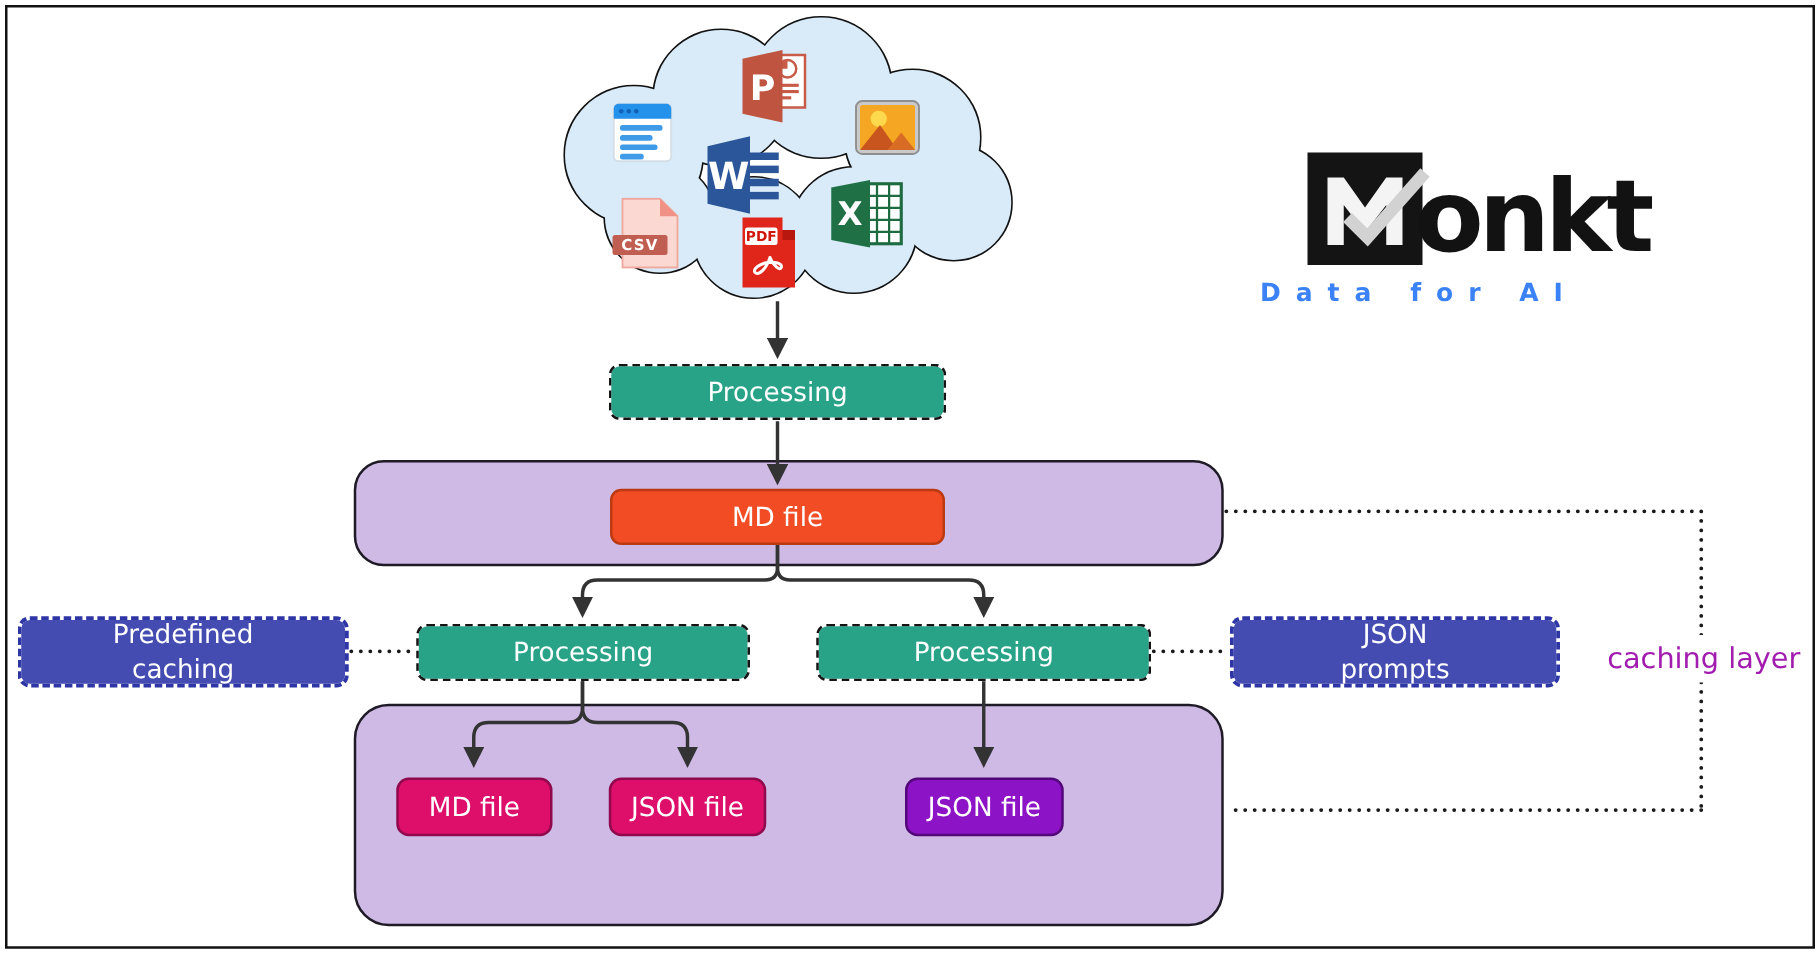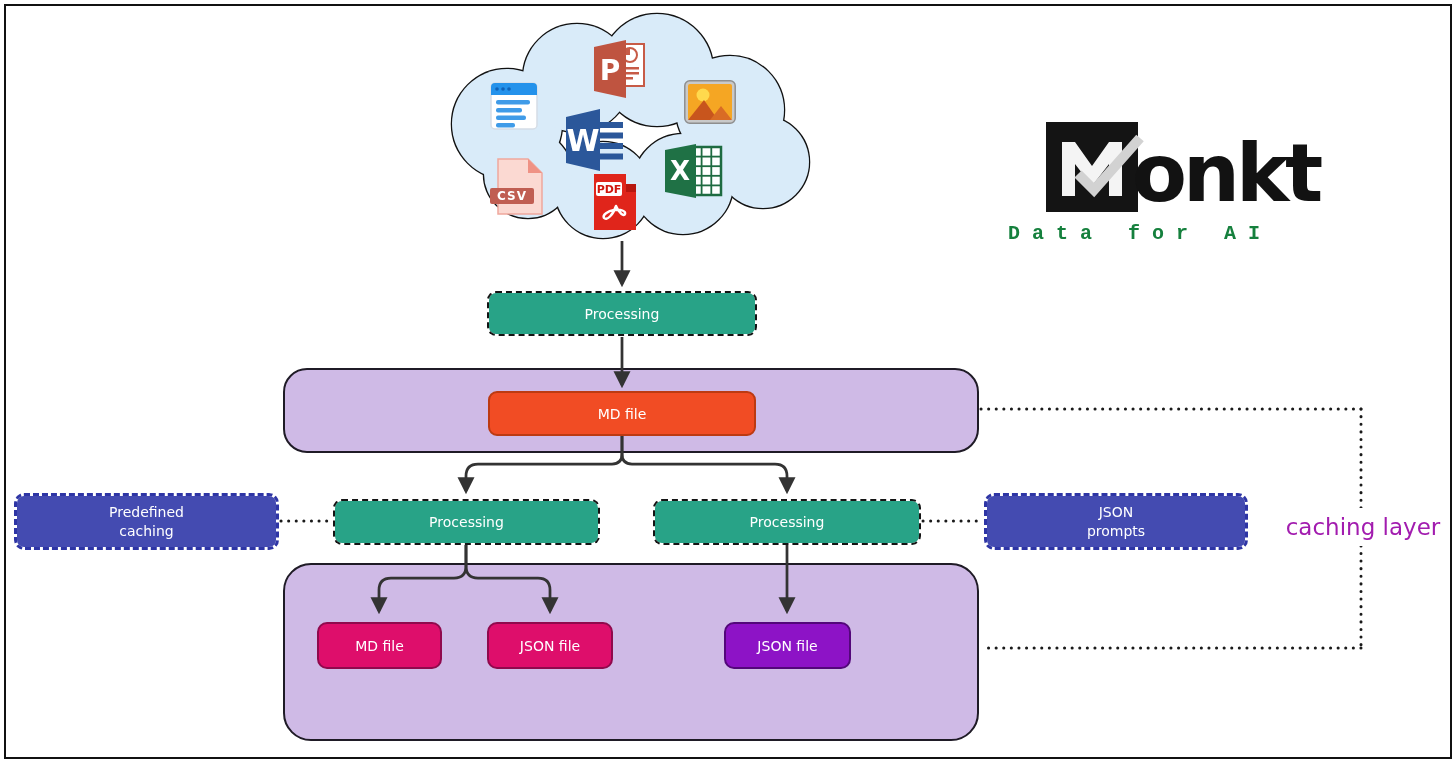--- a/index.html
+++ b/index.html
@@ -4,21 +4,21 @@
 <style>
   html,body{margin:0;padding:0;background:#fff;}
   .stage{
     position:relative;width:1456px;height:763px;background:#ffffff;
     font-family:"DejaVu Sans","Liberation Sans",sans-serif;overflow:hidden;
   }
   .frame{position:absolute;inset:4px;border:2.5px solid #111;pointer-events:none;}
   .abs{position:absolute;box-sizing:border-box;}
   .node{
     position:absolute;box-sizing:border-box;display:flex;align-items:center;justify-content:center;
-    color:#fff;font-size:14px;text-align:center;
+    color:#fff;font-size:21px;text-align:center;
   }
   .teal{background:#28a387;border:2.5px dashed #141414;border-radius:9px;background-clip:padding-box;}
   .orange{background:#f14c24;border:2.5px solid #bc3a12;border-radius:9px;}
   .pink{background:#de0e6b;border:2.5px solid #90094d;border-radius:10px;}
   .violet{background:#8d13c6;border:2.5px solid #53077a;border-radius:10px;}
   .blue{background:#444bb1;border:3px dashed #2e35a5;border-radius:10px;background-clip:padding-box;line-height:1.32;flex-direction:column;}
   .lav{position:absolute;box-sizing:border-box;background:#cfbae6;border:2.5px solid #1f1b26;border-radius:24px;}
   .caching{
     position:absolute;left:1278px;top:508px;width:170px;height:38px;background:#fff;
     color:#a21caf;font-size:23px;display:flex;align-items:center;justify-content:center;
@@ -27,22 +27,22 @@
   .svg-label{font-family:"DejaVu Sans","Liberation Sans",sans-serif;font-weight:bold;}
   
   .logo{position:absolute;left:1008px;top:122px;width:300px;}
   .logo-row{display:flex;align-items:center;padding-left:38px;}
   .logo-square{width:92px;height:90px;background:#141414;flex:none;}
   .logo-onkt{
     font-size:80px;font-weight:bold;letter-spacing:-4px;color:#121212;
     line-height:0.9;margin-left:-6px;margin-bottom:-14px;
   }
   .logo-tagline{
-    margin-top:10px;font-size:20px;font-weight:bold;color:#15803d;
-    letter-spacing:12px;white-space:nowrap;font-family:Liberation Mono, monospace;
+    margin-top:10px;font-size:20px;font-weight:bold;color:#3b82f6;
+    letter-spacing:12px;white-space:nowrap;
   }
 </style>
 </head>
 <body>
 
 <div class="stage">
 
   <div class="lav" style="left:283px;top:368px;width:696px;height:85px;"></div>
   <div class="lav" style="left:283px;top:563px;width:696px;height:178px;border-radius:28px;"></div>
 

